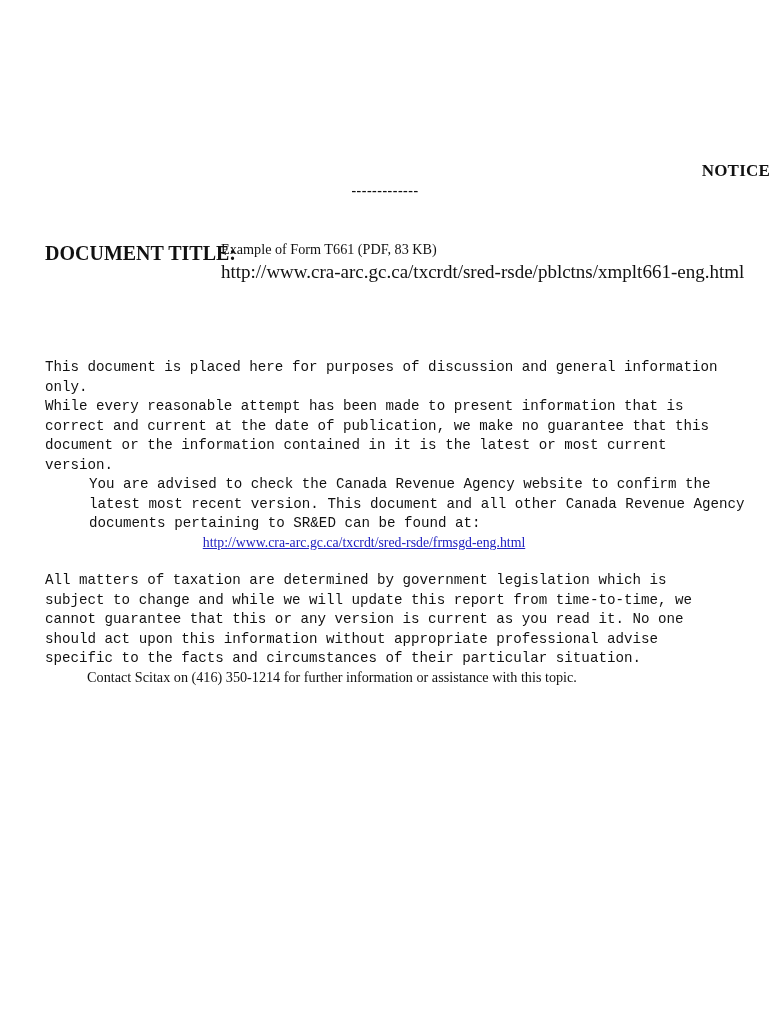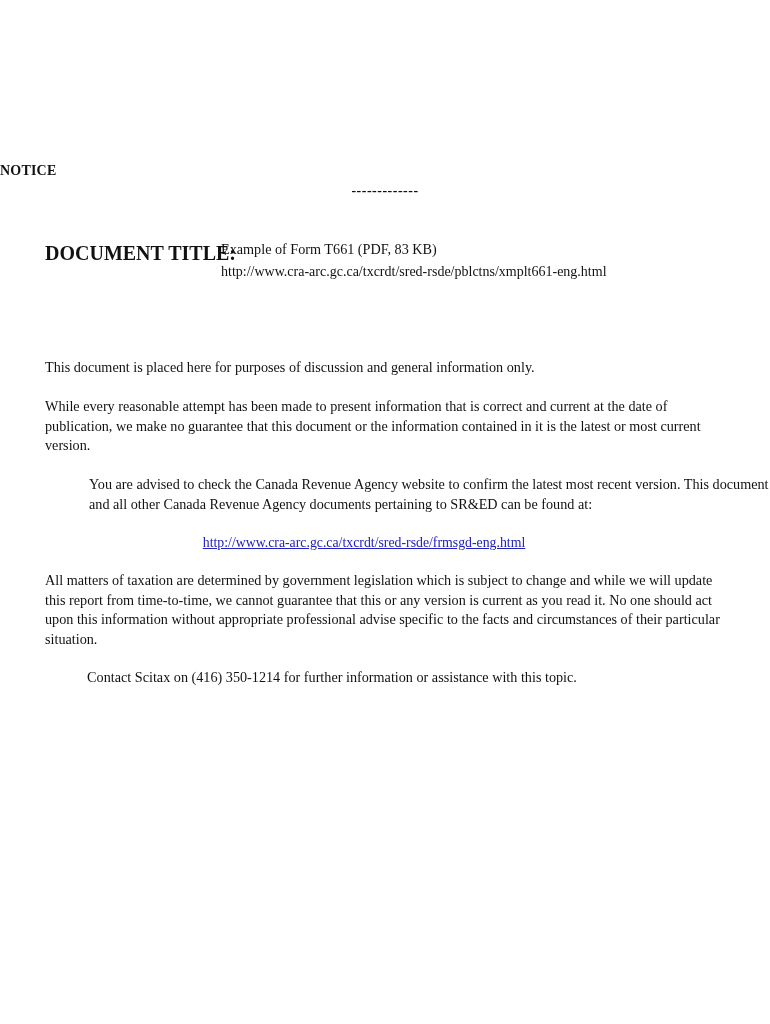--- a/index.html
+++ b/index.html
@@ -20,23 +20,23 @@
     .page {
       position: absolute;
       left: 0; top: 0;
       width: 770px; height: 1024px;
     }
     .notice-title {
       position: absolute;
       top: 161px;
       left: 0;
       width: 770px;
-      text-align: left;
+      text-align: right;
       font-weight: bold;
-      font-size: 14px;
+      font-size: 17px;
       letter-spacing: 0.2px;
     }
     .notice-rule {
       position: absolute;
       top: 181px;
       left: 0;
       width: 770px;
       text-align: center;
       font-weight: bold;
       font-size: 14px;
@@ -53,28 +53,29 @@
       position: absolute;
       top: 238px;
       left: 221px;
       width: 520px;
     }
     .doc-title-block div {
       line-height: 22.5px;
       white-space: nowrap;
     }
     .doc-title-block .url {
-      font-size: 14px;
+      font-size: 19px;
     }
     .bold { font-weight: bold; }
     .para {
       position: absolute;
       left: 45px;
       width: 680px;
       margin: 0;
+      font-family: Liberation Mono, monospace;
     }
     .p1 { top: 358px; }
     .p2 { top: 397px; }
     .p3 { top: 475px; margin-left: 44px; }
     .p4 { top: 571px; }
     .link-line {
       position: absolute;
       top: 533px;
       left: 0;
       width: 728px;

